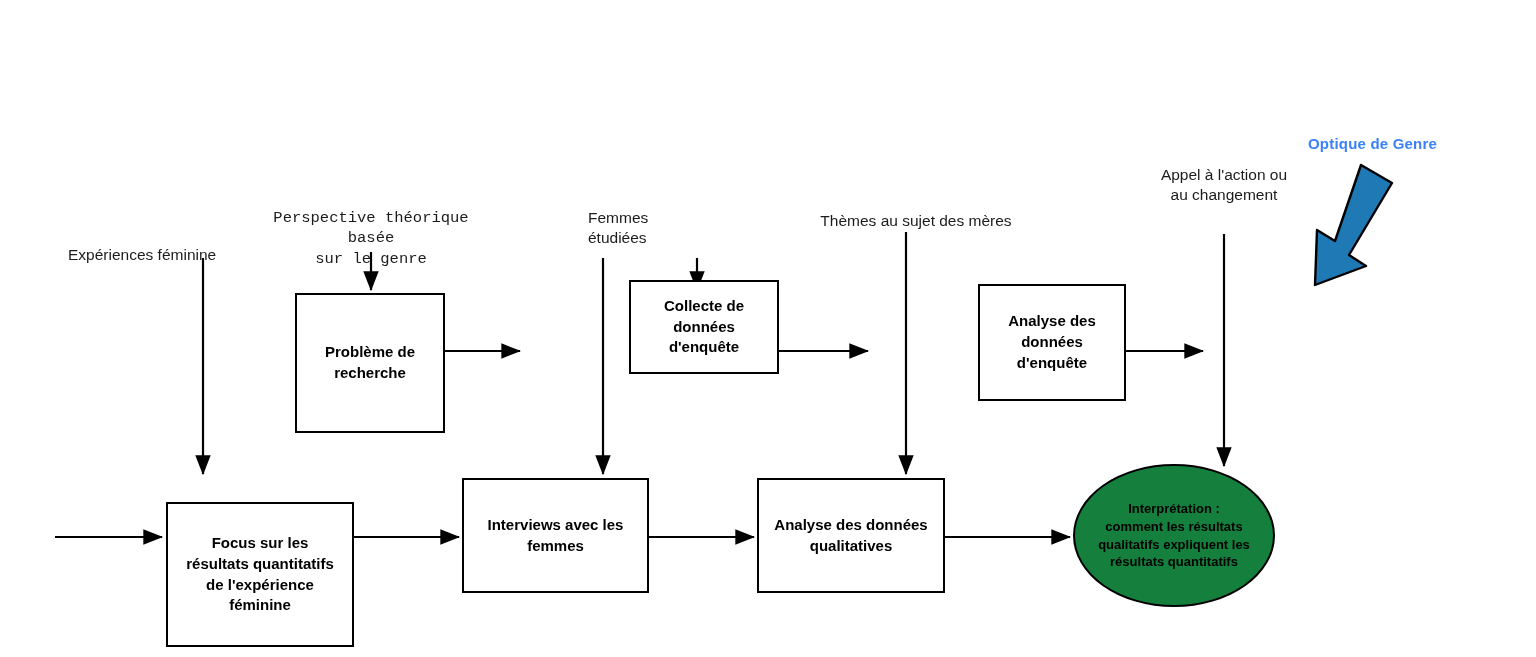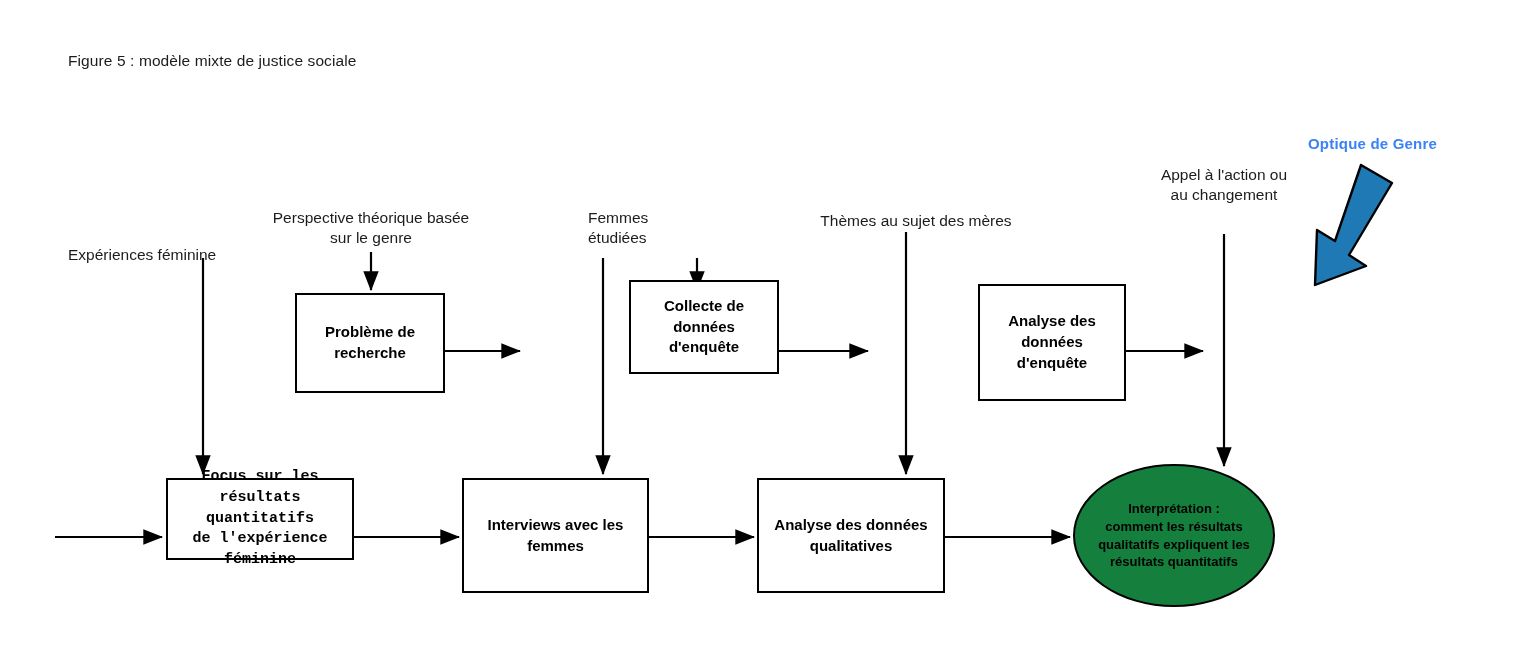--- a/index.html
+++ b/index.html
@@ -87,21 +87,20 @@
     color: #000000;
     white-space: pre-line;
     padding: 4px 10px;
   }
 </style>
 </head>
 <body>
 
 <div id="figure-root">
 
-  <div class="fig-title">Figure 5 : modèle mixte de justice sociale</div>
 
   <svg id="diagram-svg" viewBox="0 0 1536 657">
     <defs>
       <marker id="arrowhead" markerWidth="9" markerHeight="7" refX="8.5" refY="3.5" orient="auto" markerUnits="strokeWidth">
         <polygon points="0 0, 9 3.5, 0 7" fill="#000000"></polygon>
       </marker>
     </defs>
 
     <line x1="203" y1="258" x2="203" y2="474" stroke="#000000" stroke-width="2.2" marker-end="url(#arrowhead)"></line>
     <line x1="371" y1="252" x2="371" y2="290" stroke="#000000" stroke-width="2.2" marker-end="url(#arrowhead)"></line>
@@ -119,45 +118,45 @@
     <line x1="649" y1="537" x2="754" y2="537" stroke="#000000" stroke-width="2.2" marker-end="url(#arrowhead)"></line>
     <line x1="945" y1="537" x2="1070" y2="537" stroke="#000000" stroke-width="2.2" marker-end="url(#arrowhead)"></line>
 
     <g>
       <polygon points="1361,165 1392,183 1349,255 1366,266 1315,285 1317,230 1335,241" fill="#1f79b4" stroke="#000000" stroke-width="2.4" stroke-linejoin="round"></polygon>
     </g>
   </svg>
 
   <div class="ext-label" style="left:68px; top:219px; width:162px; text-align:left;margin-top:26px;">Expériences féminine</div>
 
-  <div class="ext-label" style="left:261px; top:208px; width:220px;">Perspective théorique basée
+  <div class="ext-label" style="left:261px; top:208px; width:220px;font-family:Liberation Mono, monospace;">Perspective théorique basée
 sur le genre</div>
 
   <div class="ext-label" style="left:588px; top:208px; width:110px; text-align:left;">Femmes
 étudiées</div>
 
   <div class="ext-label" style="left:1104px; top:165px; width:240px;">Appel à l'action ou
 au changement</div>
 
   <div class="ext-label" style="left:806px; top:211px; width:220px;">Thèmes au sujet des mères</div>
 
   <div class="gender-lens-label" style="left:1308px; top:135px;">Optique de Genre</div>
 
-  <div class="node-box" style="left:295px; top:293px; width:150px; height:100px;">Problème de
+  <div class="node-box" style="left:295px; top:293px; width:150px; height:140px;">Problème de
 recherche</div>
 
   <div class="node-box" style="left:629px; top:280px; width:150px; height:94px;">Collecte de
 données
 d'enquête</div>
 
   <div class="node-box" style="left:962px; top:284px; width:148px; height:117px;margin-left:16px;">Analyse des
 données
 d'enquête</div>
 
-  <div class="node-box" style="left:166px; top:478px; width:188px; height:82px;font-family:Liberation Mono, monospace;">Focus sur les
+  <div class="node-box" style="left:166px; top:502px; width:188px; height:145px;">Focus sur les
 résultats quantitatifs
 de l'expérience
 féminine</div>
 
   <div class="node-box" style="left:757px; top:478px; width:188px; height:115px;">Analyse des données
 qualitatives</div>
 
   <div class="node-box" style="left:462px; top:478px; width:187px; height:115px;">Interviews avec les
 femmes</div>
 

